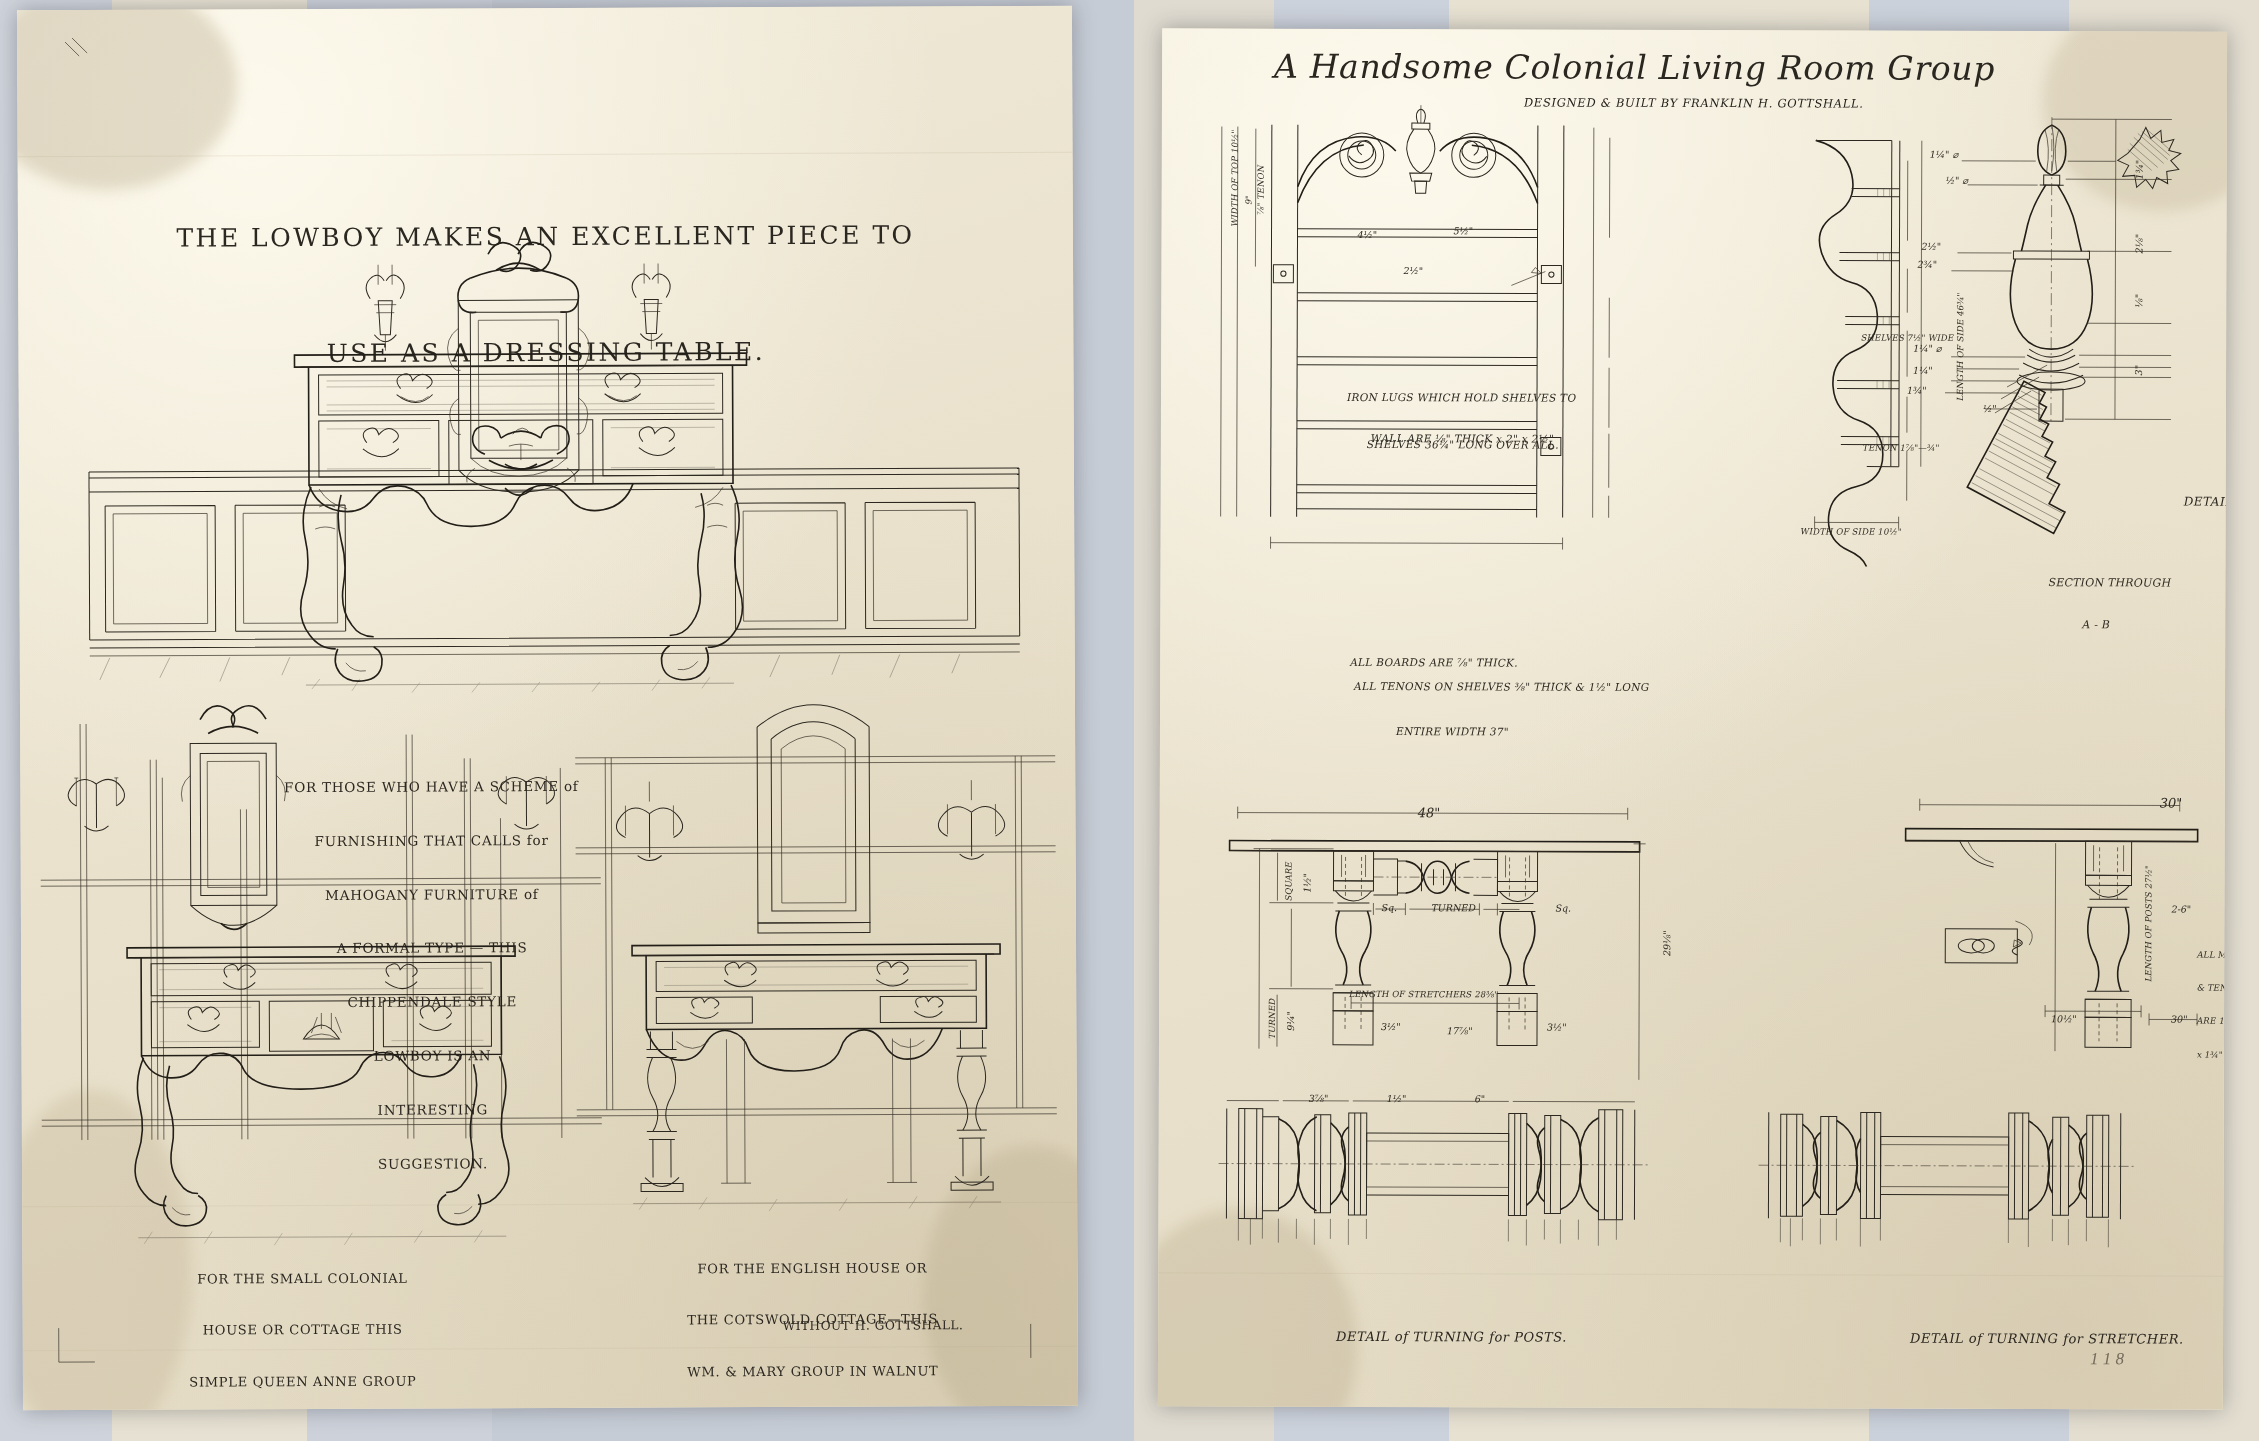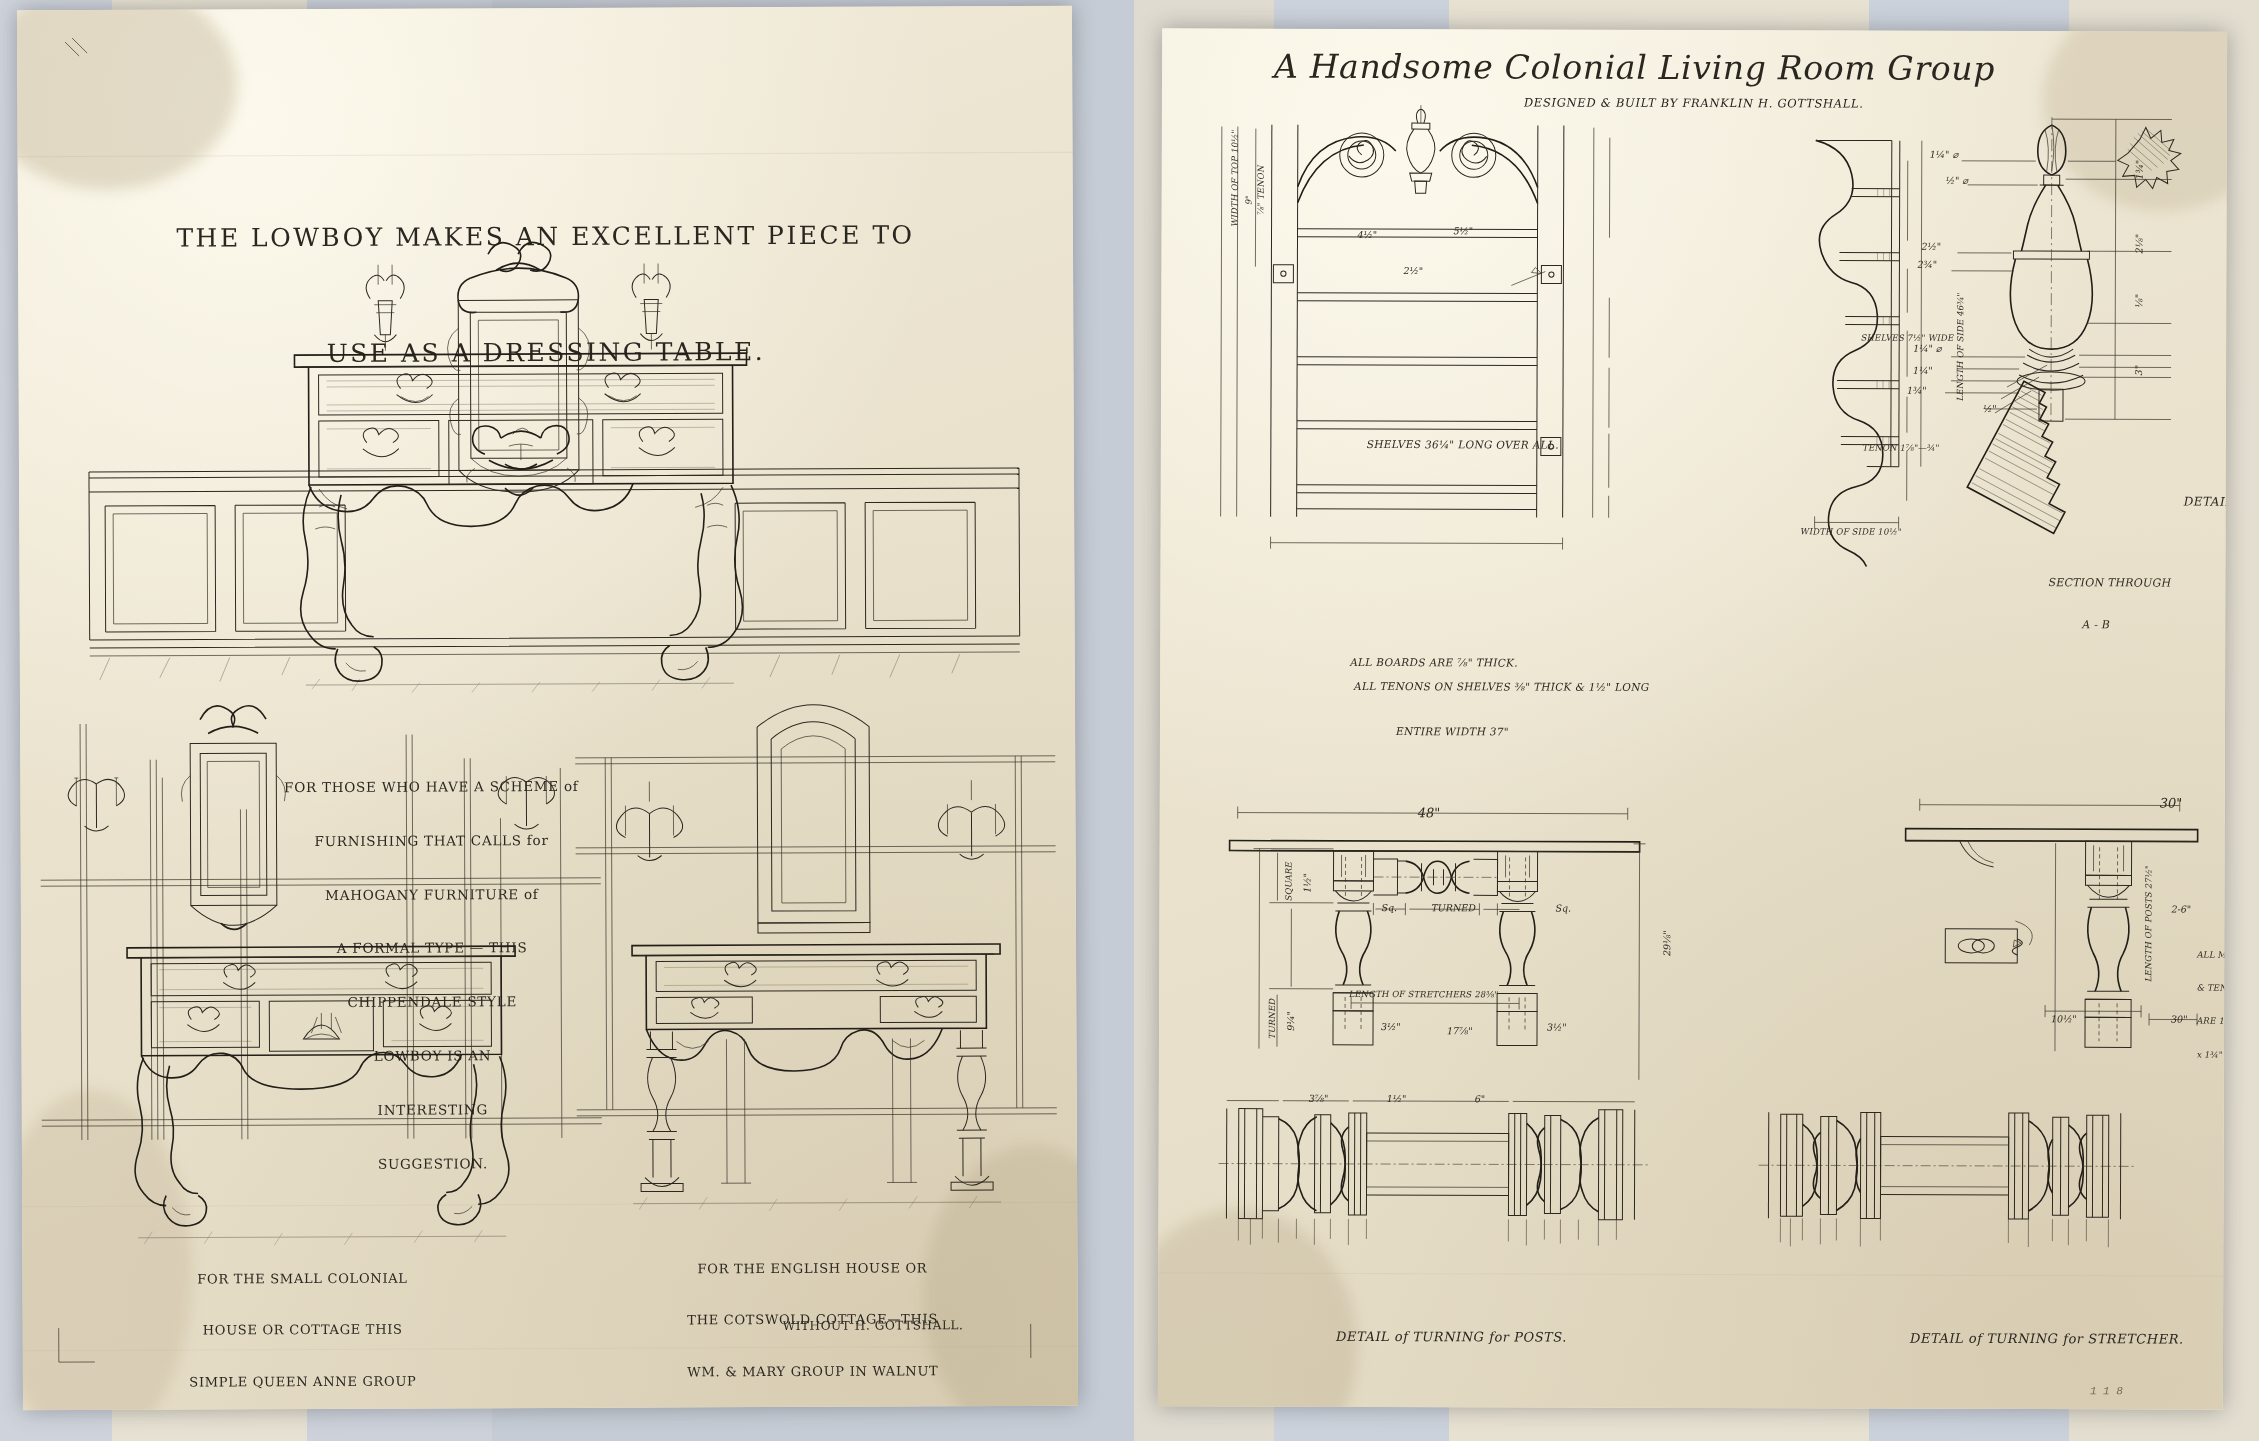--- a/index.html
+++ b/index.html
@@ -635,20 +635,24 @@
       </svg>
 
       <div class="ink note-sm rot90" style="left:68px;top:198px;">WIDTH OF TOP 10½"</div>
       <div class="ink note-sm rot90" style="left:94px;top:186px;">⅞" TENON</div>
       <div class="ink note-sm rot90" style="left:82px;top:176px;">9"</div>
 
       <div class="ink dimtxt" style="left:196px;top:200px;">4½"</div>
       <div class="ink dimtxt" style="left:292px;top:196px;">5½"</div>
       <div class="ink dimtxt" style="left:242px;top:236px;">2½"</div>
 
+      <div class="ink note" style="left:186px;top:334px;">
+        <div>IRON LUGS WHICH HOLD SHELVES TO</div>
+        <div style="padding-left:24px;">WALL ARE ⅛" THICK x 2" x 2½"</div>
+      </div>
       <div class="ink note" style="left:206px;top:409px;">SHELVES 36¼" LONG OVER ALL.</div>
       <div class="ink note" style="left:190px;top:627px;">ALL BOARDS ARE ⅞" THICK.</div>
       <div class="ink note" style="left:194px;top:651px;">ALL TENONS ON SHELVES ⅜" THICK &amp; 1½" LONG</div>
       <div class="ink note" style="left:236px;top:696px;">ENTIRE WIDTH 37"</div>
 
       <svg width="210" height="450" style="position:absolute;left:620px;top:100px;">
         <g>
           <path class="ln-b" d="M34 10 q30 8 36 34 q6 26 -16 40 q-22 14 -14 38 q8 24 30 30 q24 6 26 32 q2 26 -22 36 q-24 10 -22 36 q2 26 26 34 q24 8 24 34 q0 26 -26 32 q-26 6 -28 30 q-2 24 20 34 q14 6 18 16"></path>
           <path class="ln" d="M34 10 L110 10"></path>
           <path class="ln" d="M110 10 L110 336"></path>
@@ -1058,18 +1062,18 @@
           <path d="M250 128 L250 152"></path>
             <path d="M270 128 L270 156"></path>
             <path d="M294 128 L294 150"></path>
           <path d="M310 128 L310 154"></path>
             <path d="M328 128 L328 150"></path>
             <path d="M350 128 L350 156"></path>
         </g>
       </svg>
       <div class="ink capt" style="left:724px;top:1300px;margin-left:28px;">DETAIL of TURNING for STRETCHER.</div>
 
-      <div class="ink" style="left:932px;top:1354px;font-family:Liberation Mono, monospace;font-style:italic;font-size:11px;color:#4a4236;opacity:.7;">1 1 8</div>
+      <div class="ink" style="left:932px;top:1318px;font-family:Liberation Serif, serif;font-style:italic;font-size:17px;color:#4a4236;opacity:.7;">1 1 8</div>
 
     </div>
   </div>
 
 </div>
 
 </body></html>

